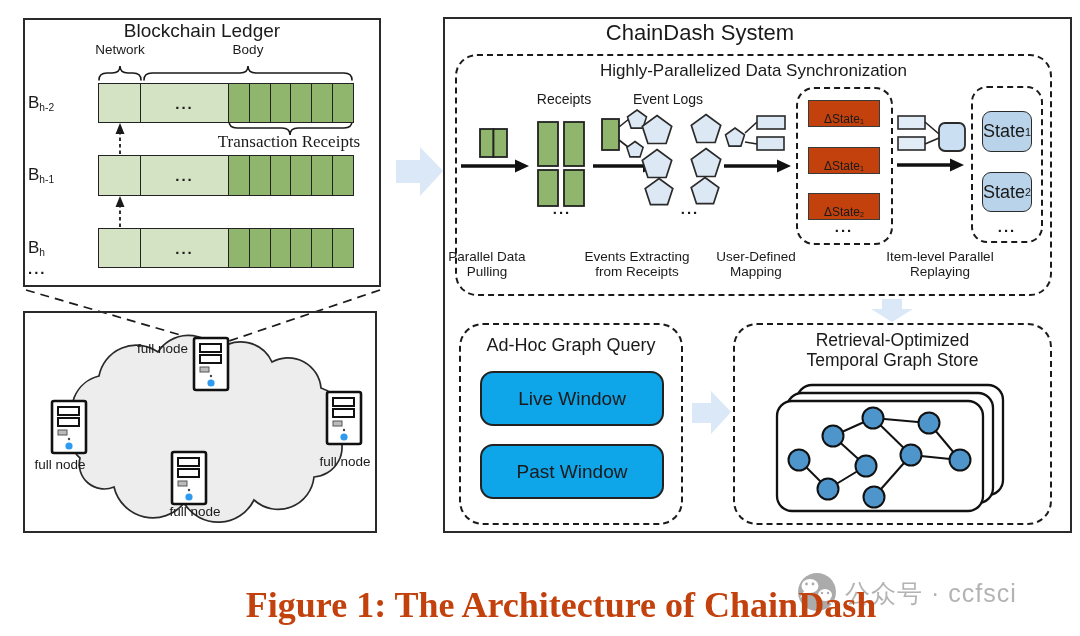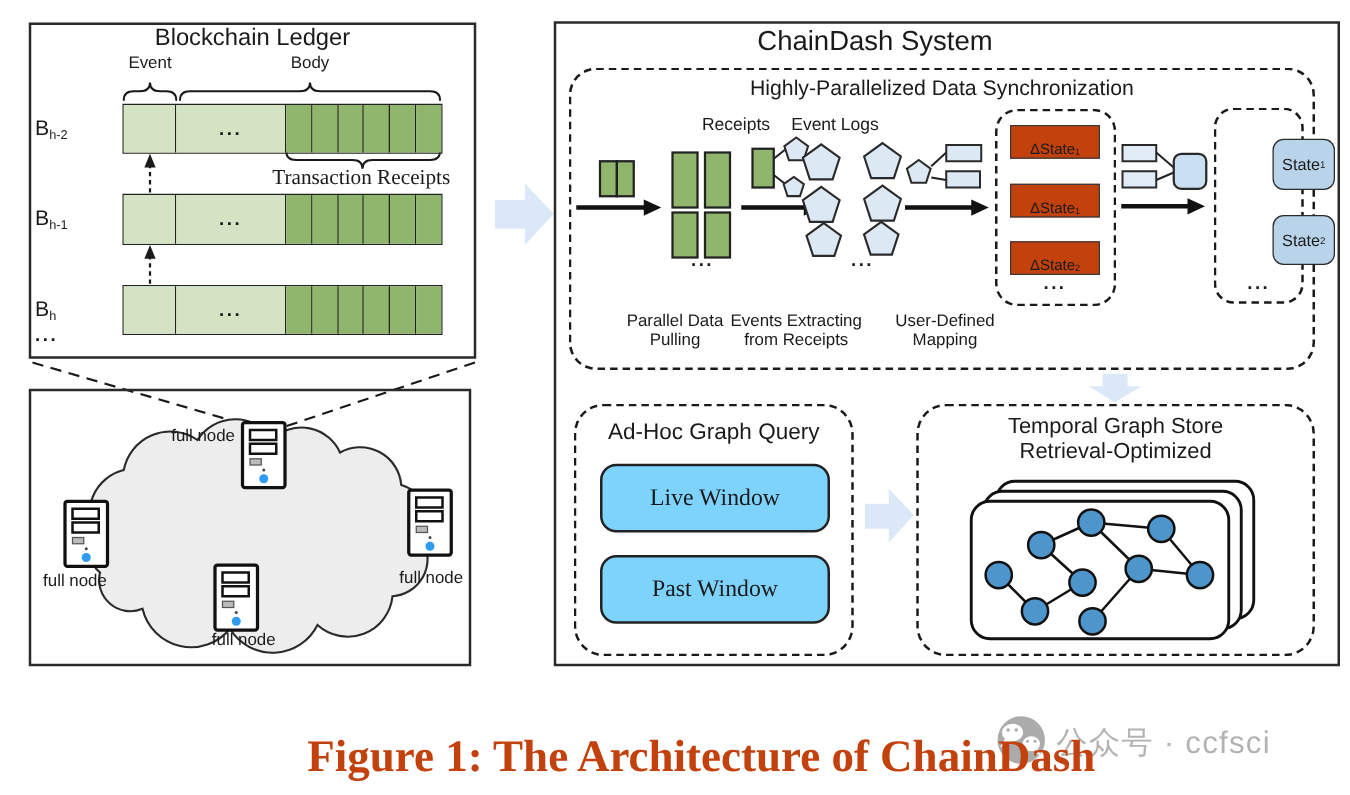--- a/index.html
+++ b/index.html
@@ -13,25 +13,25 @@
   .lbl{text-align:center;line-height:1.12;}
   .dots{font-weight:700;letter-spacing:2px;font-size:15px;text-align:center;}
   .sub{font-size:0.60em;vertical-align:-0.30em;letter-spacing:0;}
   .blockrow{display:flex;border:1.6px solid #222;}
   .cell{border-right:1.6px solid #222;height:100%;}
   .cell:last-child{border-right:none;}
   .cell-h{width:41px;background:#d3e3c3;}
   .cell-b{width:87px;background:#d3e3c3;display:flex;align-items:center;justify-content:center;}
   .cell-r{flex:1;background:#90b56d;}
   .statebox{background:#b9d4ea;border:1.8px solid #2a2a2a;border-radius:9px;
-            display:flex;align-items:center;justify-content:center;font-size:13px;margin-left:36px;}
+            display:flex;align-items:center;justify-content:center;font-size:18px;}
   .deltabox{background:#c2410c;border:1.5px solid #3a3a3a;
             display:flex;align-items:flex-end;justify-content:center;font-size:12px;}
-  .btn{background:#7dd3fc;border:2px solid #222;border-radius:13px;
-       display:flex;align-items:center;justify-content:center;font-size:19px;font-family:Liberation Serif, serif;}
+  .btn{background:#0ea5e9;border:2px solid #222;border-radius:13px;
+       display:flex;align-items:center;justify-content:center;font-size:19px;}
   .caption{font-family:"Liberation Serif",serif;font-weight:700;font-size:36px;text-align:center;color:#c2410c;}
   .wmtext{color:#b3b3b3;font-size:25px;letter-spacing:1px;white-space:nowrap;}
 </style>
 </head>
 <body>
 
 <div id="canvas">
 
   <svg id="shapes" width="1080" height="636">
 
@@ -192,21 +192,21 @@
       <circle cx="813" cy="584" r="1.4" fill="#ababab"></circle>
       <ellipse cx="825" cy="595" rx="7" ry="6" fill="#fff"></ellipse>
       <polygon points="830,599 833,605 824,599" fill="#fff"></polygon>
       <circle cx="822" cy="593" r="1.2" fill="#ababab"></circle>
       <circle cx="828" cy="593" r="1.2" fill="#ababab"></circle>
     </g>
   </svg>
 
   <div class="abs layer solidbox" style="left:23px;top:18px;width:358px;height:269px;"></div>
   <div class="abs layer lbl" style="left:23px;top:20px;width:358px;font-size:19px;">Blockchain Ledger</div>
-  <div class="abs layer lbl" style="left:80px;top:42px;width:80px;font-size:13.5px;">Event</div>
+  <div class="abs layer lbl" style="left:80px;top:42px;width:80px;font-size:13.5px;">Network</div>
   <div class="abs layer lbl" style="left:208px;top:42px;width:80px;font-size:13.5px;">Body</div>
 
   <div class="abs layer" style="left:28px;top:93px;font-size:17px;">
     <span>B</span><span class="sub">h-2</span>
   </div>
   <div class="abs layer" style="left:28px;top:165px;font-size:17px;">
     <span>B</span><span class="sub">h-1</span>
   </div>
   <div class="abs layer" style="left:28px;top:238px;font-size:17px;">
     <span>B</span><span class="sub">h</span>
@@ -255,21 +255,21 @@
   <div class="abs layer lbl" style="left:108px;top:341px;width:80px;font-size:13.5px;text-align:right;">full node</div>
   <div class="abs layer lbl" style="left:22px;top:457px;width:76px;font-size:13.5px;">full node</div>
   <div class="abs layer lbl" style="left:153px;top:504px;width:84px;font-size:13.5px;">full node</div>
   <div class="abs layer lbl" style="left:306px;top:454px;width:78px;font-size:13.5px;">full node</div>
 
   <div class="abs layer solidbox" style="left:443px;top:17px;width:629px;height:516px;border-width:2.5px;"></div>
   <div class="abs layer lbl" style="left:445px;top:21px;width:510px;font-size:22px;">ChainDash System</div>
 
   <div class="abs layer dashedbox" style="left:455px;top:54px;width:597px;height:242px;border-radius:22px;"></div>
   <div class="abs layer lbl" style="left:455px;top:61px;width:597px;font-size:17px;">Highly-Parallelized Data Synchronization</div>
-  <div class="abs layer lbl" style="left:512px;top:92px;width:104px;font-size:14px;text-align:right;">Receipts</div>
+  <div class="abs layer lbl" style="left:512px;top:92px;width:104px;font-size:14px;">Receipts</div>
   <div class="abs layer lbl" style="left:616px;top:92px;width:104px;font-size:14px;">Event Logs</div>
   <div class="abs layer dots" style="left:534px;top:200px;width:56px;">...</div>
   <div class="abs layer dots" style="left:662px;top:200px;width:56px;">...</div>
 
   <div class="abs layer dashedbox" style="left:796px;top:87px;width:97px;height:158px;border-radius:18px;"></div>
   <div class="abs layer deltabox" style="left:808px;top:100px;width:72px;height:27px;">
     <span>ΔState</span>
       <span class="sub">1</span>
   </div>
   <div class="abs layer deltabox" style="left:808px;top:147px;width:72px;height:27px;">
@@ -286,40 +286,44 @@
   <div class="abs layer statebox" style="left:982px;top:111px;width:50px;height:41px;">
     <span>State</span>
       <span class="sub">1</span>
   </div>
   <div class="abs layer statebox" style="left:982px;top:172px;width:50px;height:40px;">
     <span>State</span>
       <span class="sub">2</span>
   </div>
   <div class="abs layer dots" style="left:976px;top:218px;width:62px;">...</div>
 
-  <div class="abs layer lbl" style="left:478px;top:249px;width:124px;font-size:13.5px;text-align:center;">
+  <div class="abs layer lbl" style="left:425px;top:249px;width:124px;font-size:13.5px;text-align:center;">
     <span style="display:block">Parallel Data</span>
     <span style="display:block">Pulling</span>
   </div>
   <div class="abs layer lbl" style="left:565px;top:249px;width:144px;font-size:13.5px;">
     <span style="display:block">Events Extracting</span>
     <span style="display:block">from Receipts</span>
   </div>
   <div class="abs layer lbl" style="left:694px;top:249px;width:124px;font-size:13.5px;">
     <span style="display:block">User-Defined</span>
     <span style="display:block">Mapping</span>
+  </div>
+  <div class="abs layer lbl" style="left:868px;top:249px;width:144px;font-size:13.5px;">
+    <span style="display:block">Item-level Parallel</span>
+    <span style="display:block">Replaying</span>
   </div>
 
   <div class="abs layer dashedbox" style="left:459px;top:323px;width:224px;height:202px;border-radius:24px;"></div>
   <div class="abs layer lbl" style="left:459px;top:335px;width:224px;font-size:18px;">Ad-Hoc Graph Query</div>
   <div class="abs layer btn" style="left:480px;top:371px;width:184px;height:55px;">Live Window</div>
   <div class="abs layer btn" style="left:480px;top:444px;width:184px;height:55px;">Past Window</div>
 
   <div class="abs layer dashedbox" style="left:733px;top:323px;width:319px;height:202px;border-radius:24px;"></div>
   <div class="abs layer lbl" style="left:733px;top:330px;width:319px;font-size:17.5px;line-height:1.15;">
+    <span style="display:block">Retrieval-Optimized</span>
     <span style="display:block">Temporal Graph Store</span>
-    <span style="display:block">Retrieval-Optimized</span>
   </div>
 
   <div class="abs layer wmtext" style="left:845px;top:577px;">公众号 · ccfsci</div>
   <div class="abs layer caption" style="left:121px;top:584px;width:880px;">Figure 1: The Architecture of ChainDash</div>
 
 </div>
 
 </body></html>

